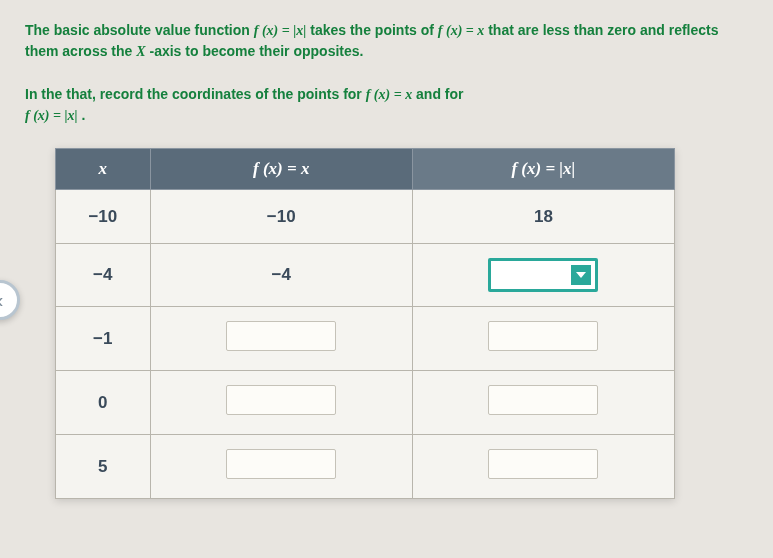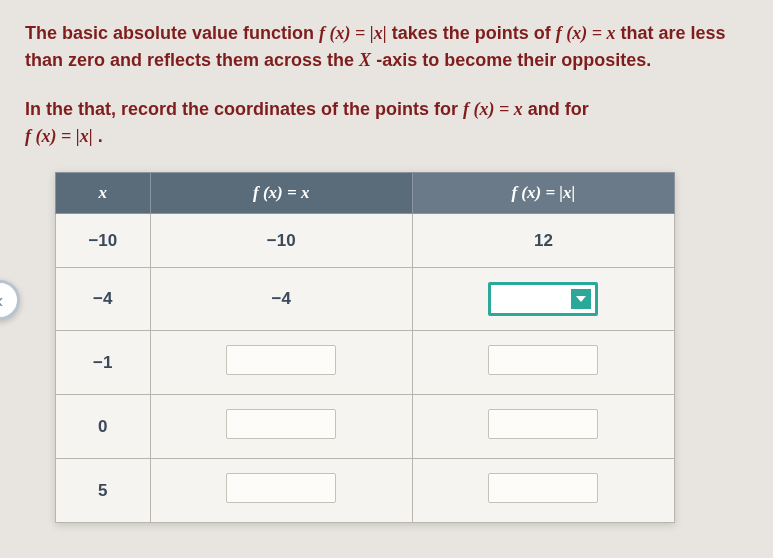--- a/index.html
+++ b/index.html
@@ -10,23 +10,23 @@
     body {
       width: 773px;
       height: 558px;
       background: #e8e5e0;
       font-family: Arial, sans-serif;
       padding: 20px 25px;
       position: relative;
       overflow: hidden;
     }
     .paragraph {
-      color: #7f1d1d;
+      color: #15803d;
       font-weight: bold;
-      font-size: 18px;
+      font-size: 14px;
       line-height: 1.5;
       margin-bottom: 22px;
       filter: blur(0.3px);
     }
     .math-italic {
       font-style: italic;
       font-family: 'Times New Roman', serif;
     }
     .table-container {
       width: 620px;
@@ -147,21 +147,21 @@
       <tr>
         <th>x</th>
         <th>f (x) = x</th>
         <th>f (x) = |x|</th>
       </tr>
     </thead>
     <tbody>
       <tr>
         <td>−10</td>
         <td>−10</td>
-        <td>12</td>
+        <td>18</td>
       </tr>
       <tr>
         <td>−4</td>
         <td>−4</td>
         <td>
           <span class="active-box">
             <span class="dropdown-arrow"></span>
           </span>
         </td>
       </tr>

